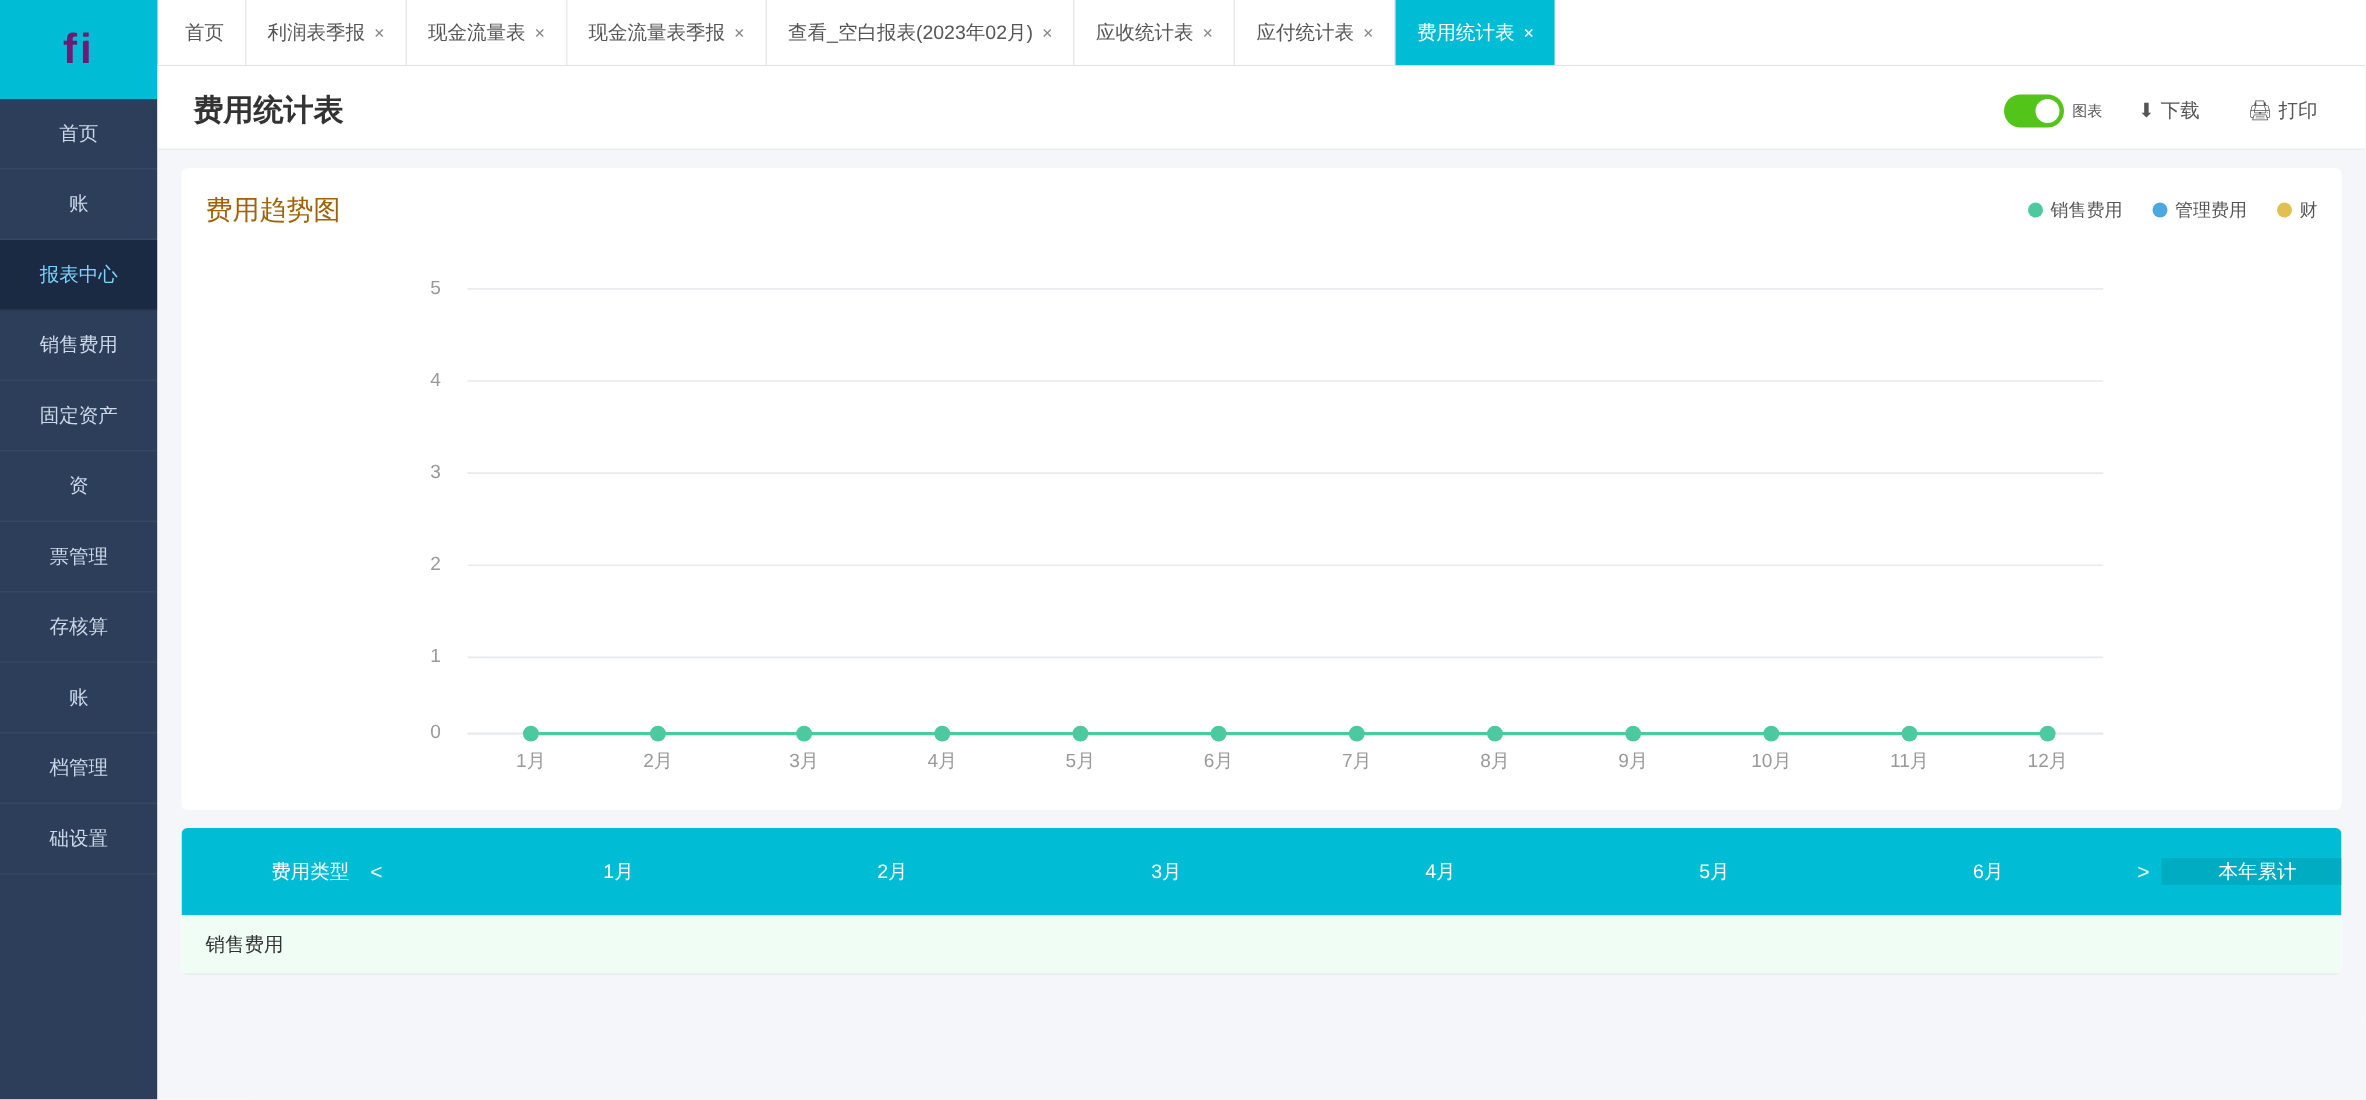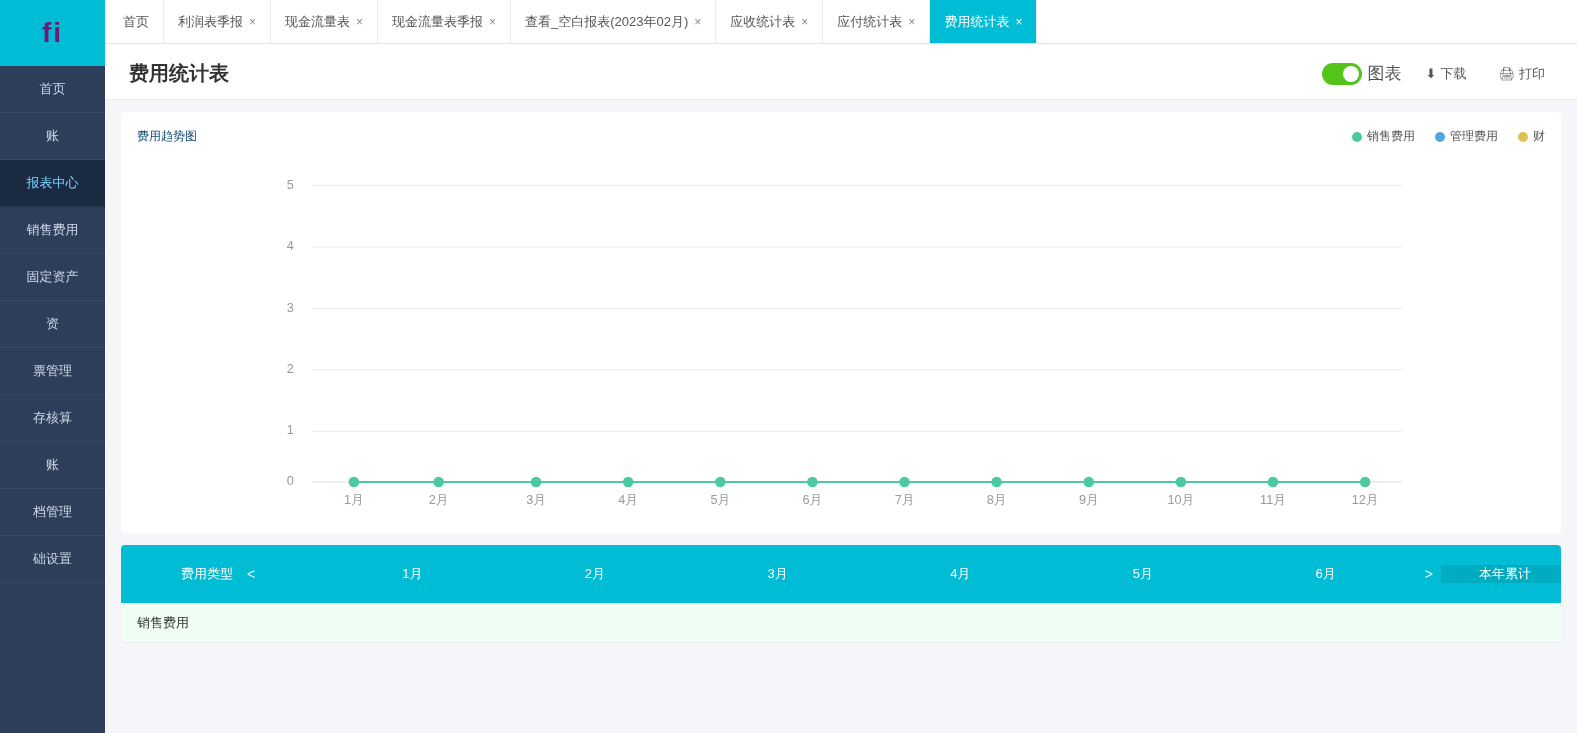--- a/index.html
+++ b/index.html
@@ -127,21 +127,21 @@
     .toggle::after {
       content: '';
       position: absolute;
       right: 3px;
       top: 3px;
       width: 16px;
       height: 16px;
       background: white;
       border-radius: 50%;
     }
-    .toggle-label { font-size: 17px; color: #555; }
+    .toggle-label { font-size: 10px; color: #555; }
     .action-btn {
       display: flex;
       align-items: center;
       gap: 4px;
       font-size: 13px;
       color: #555;
       cursor: pointer;
       padding: 4px 8px;
       border-radius: 4px;
     }
@@ -154,22 +154,22 @@
       padding: 16px;
       flex-shrink: 0;
     }
     .chart-header {
       display: flex;
       align-items: center;
       justify-content: space-between;
       margin-bottom: 12px;
     }
     .chart-title {
-      font-size: 12px;
-      color: #0c4a6e;
+      font-size: 18px;
+      color: #a16207;
     }
     .chart-legend {
       display: flex;
       align-items: center;
       gap: 20px;
     }
     .legend-item {
       display: flex;
       align-items: center;
       gap: 5px;

